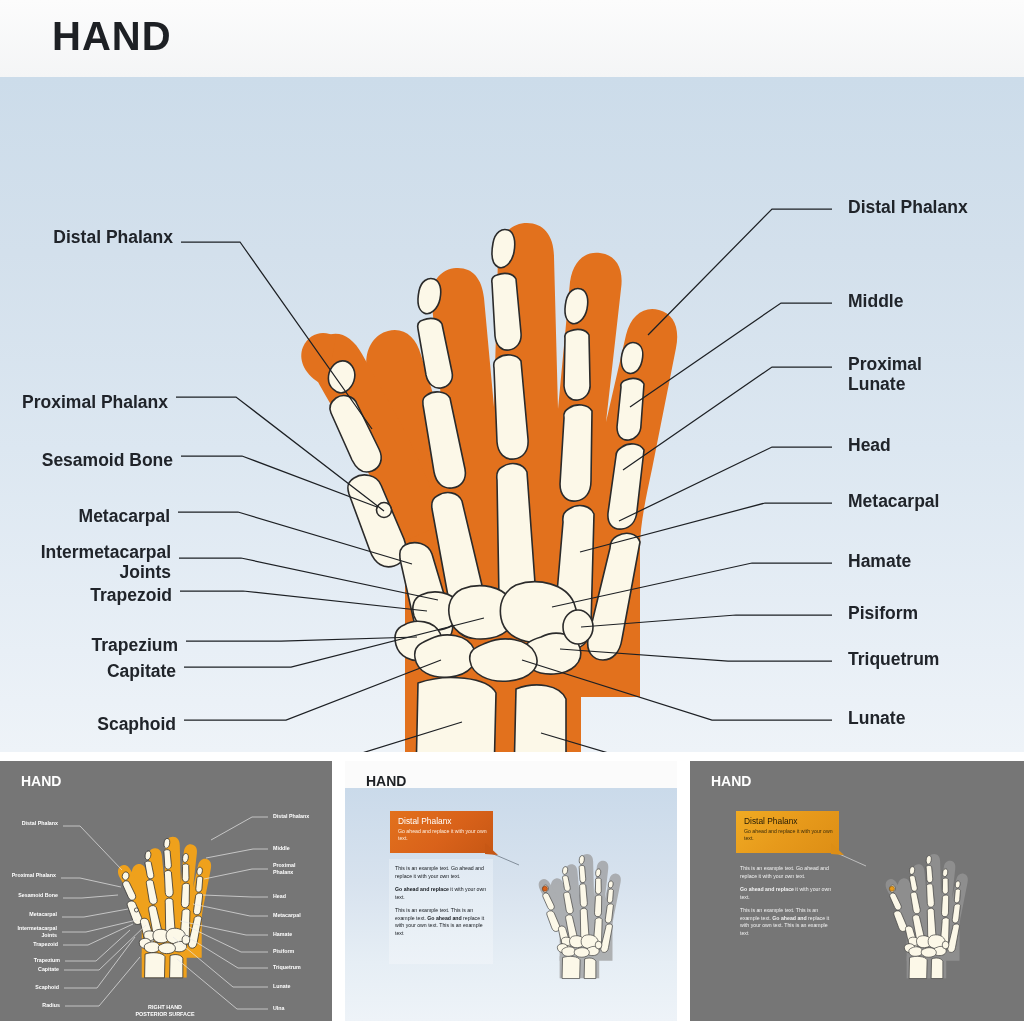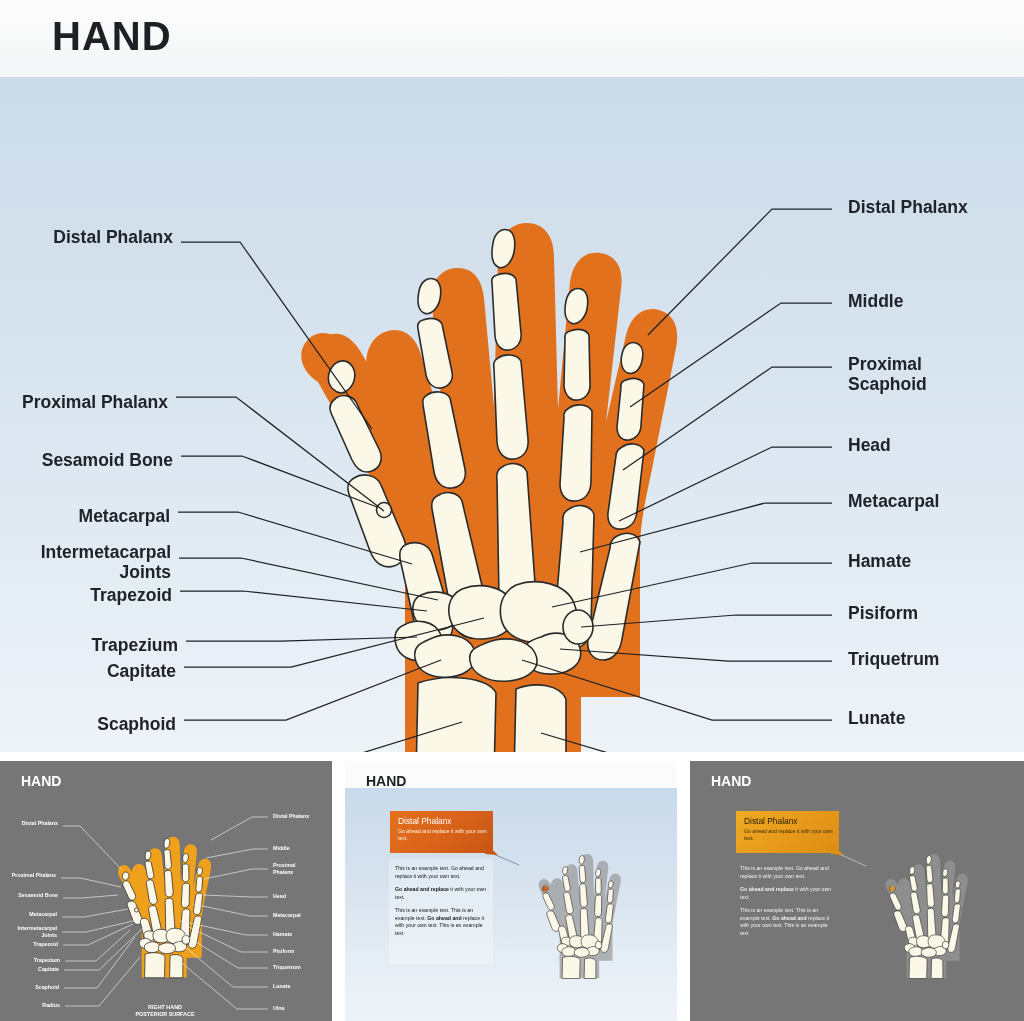--- a/index.html
+++ b/index.html
@@ -185,21 +185,21 @@
       <div class="lbl left" style="top:559px;right:846px;">Trapezium</div>
       <div class="lbl left" style="top:585px;right:848px;">Capitate</div>
       <div class="lbl left" style="top:638px;right:848px;">Scaphoid</div>
       <div class="lbl left" style="top:693px;right:845px;">Radius</div>
     </div>
 
     <div>
       <div class="lbl right" style="top:121px;left:848px;">Distal Phalanx</div>
       <div class="lbl right" style="top:215px;left:848px;">Middle</div>
       <div class="lbl right" style="top:278px;left:848px;">Proximal
-Scaphoid</div>
+Lunate</div>
       <div class="lbl right" style="top:359px;left:848px;">Head</div>
       <div class="lbl right" style="top:415px;left:848px;">Metacarpal</div>
       <div class="lbl right" style="top:475px;left:848px;">Hamate</div>
       <div class="lbl right" style="top:527px;left:848px;">Pisiform</div>
       <div class="lbl right" style="top:573px;left:848px;">Triquetrum</div>
       <div class="lbl right" style="top:632px;left:848px;">Lunate</div>
       <div class="lbl right" style="top:700px;left:848px;">Ulna</div>
     </div>
 
     <div id="caption">RIGHT HAND

